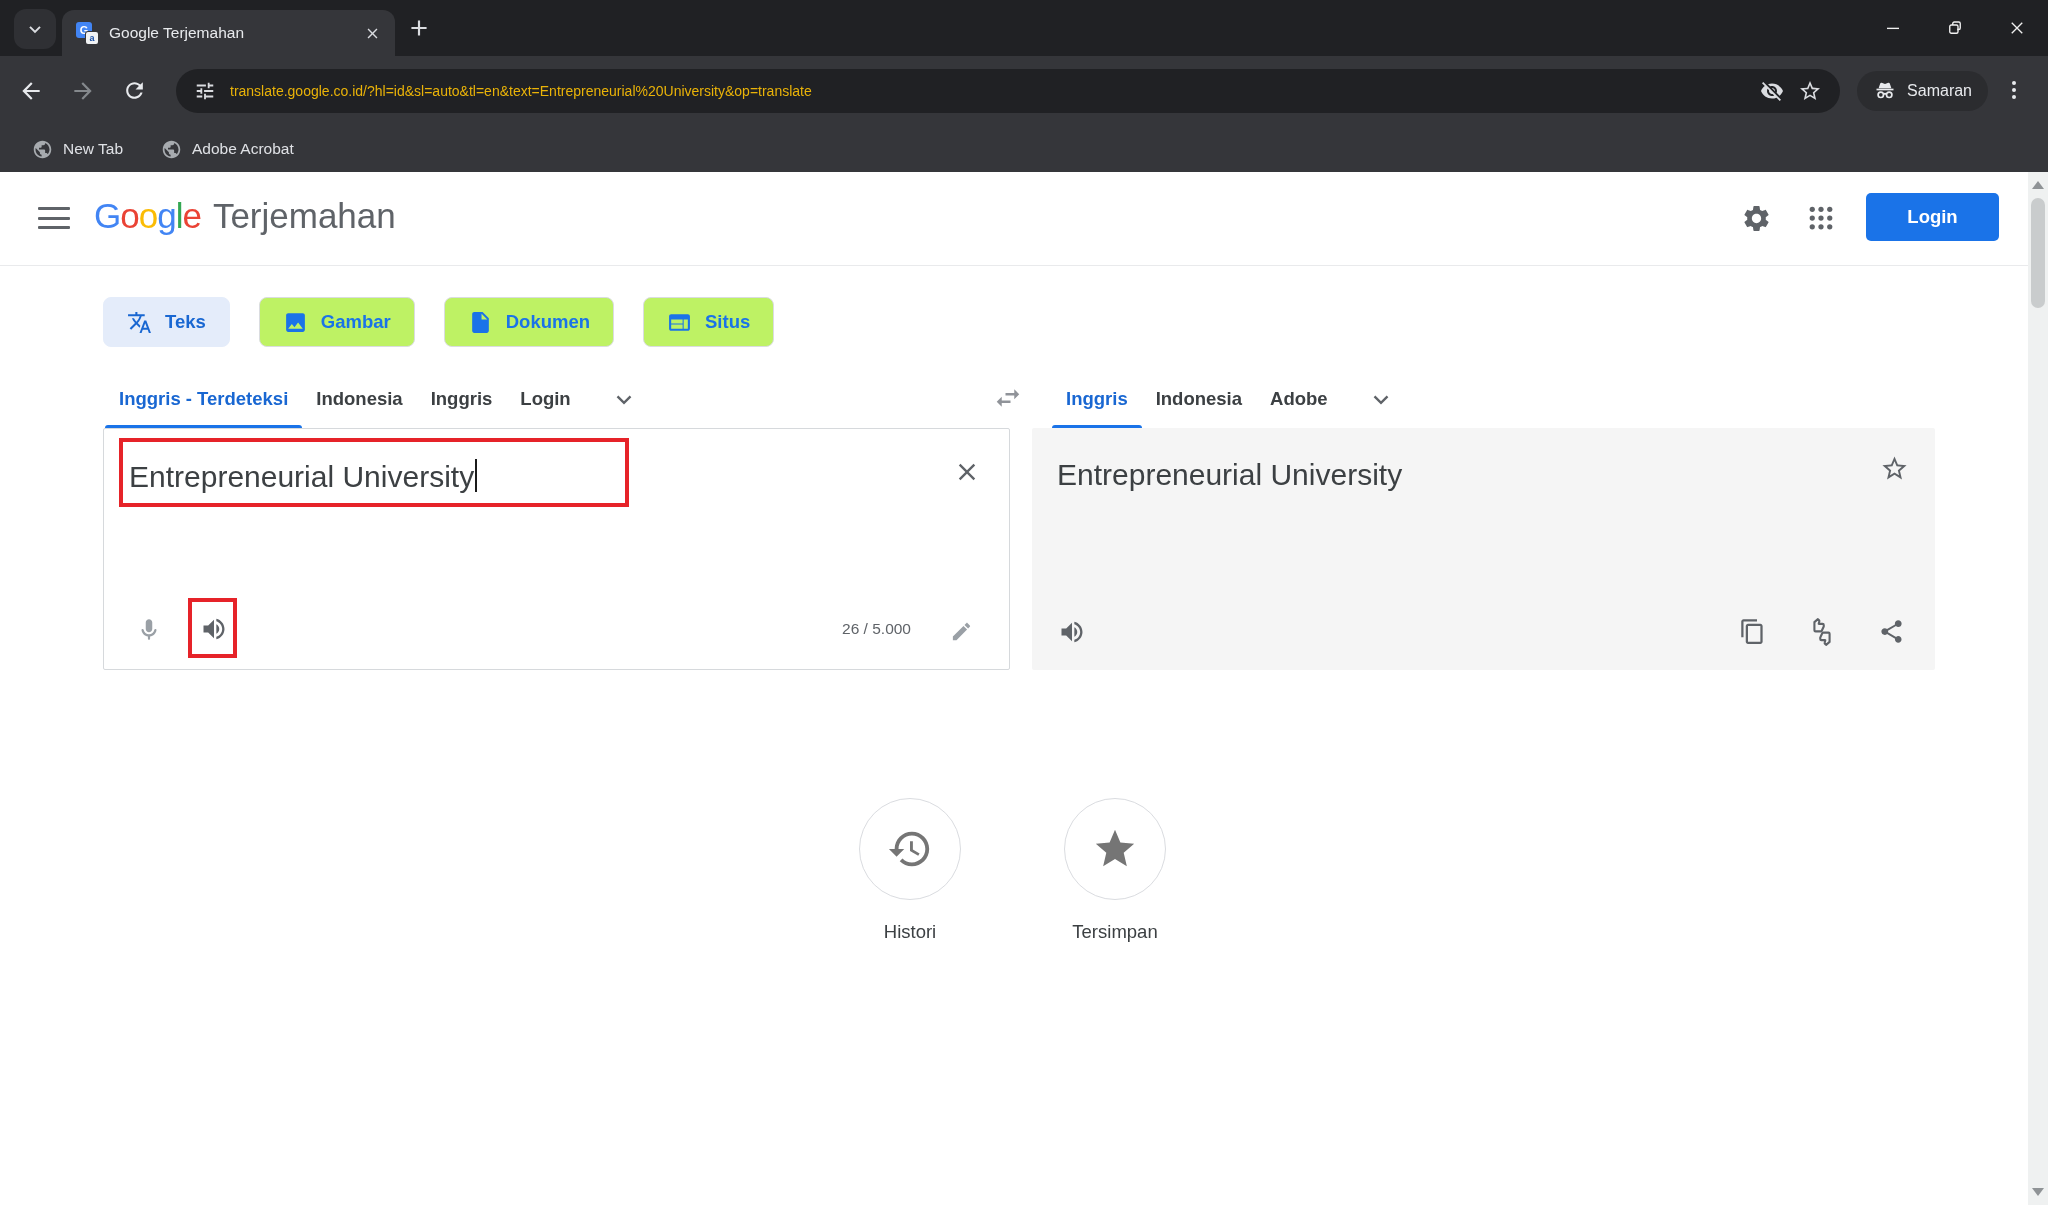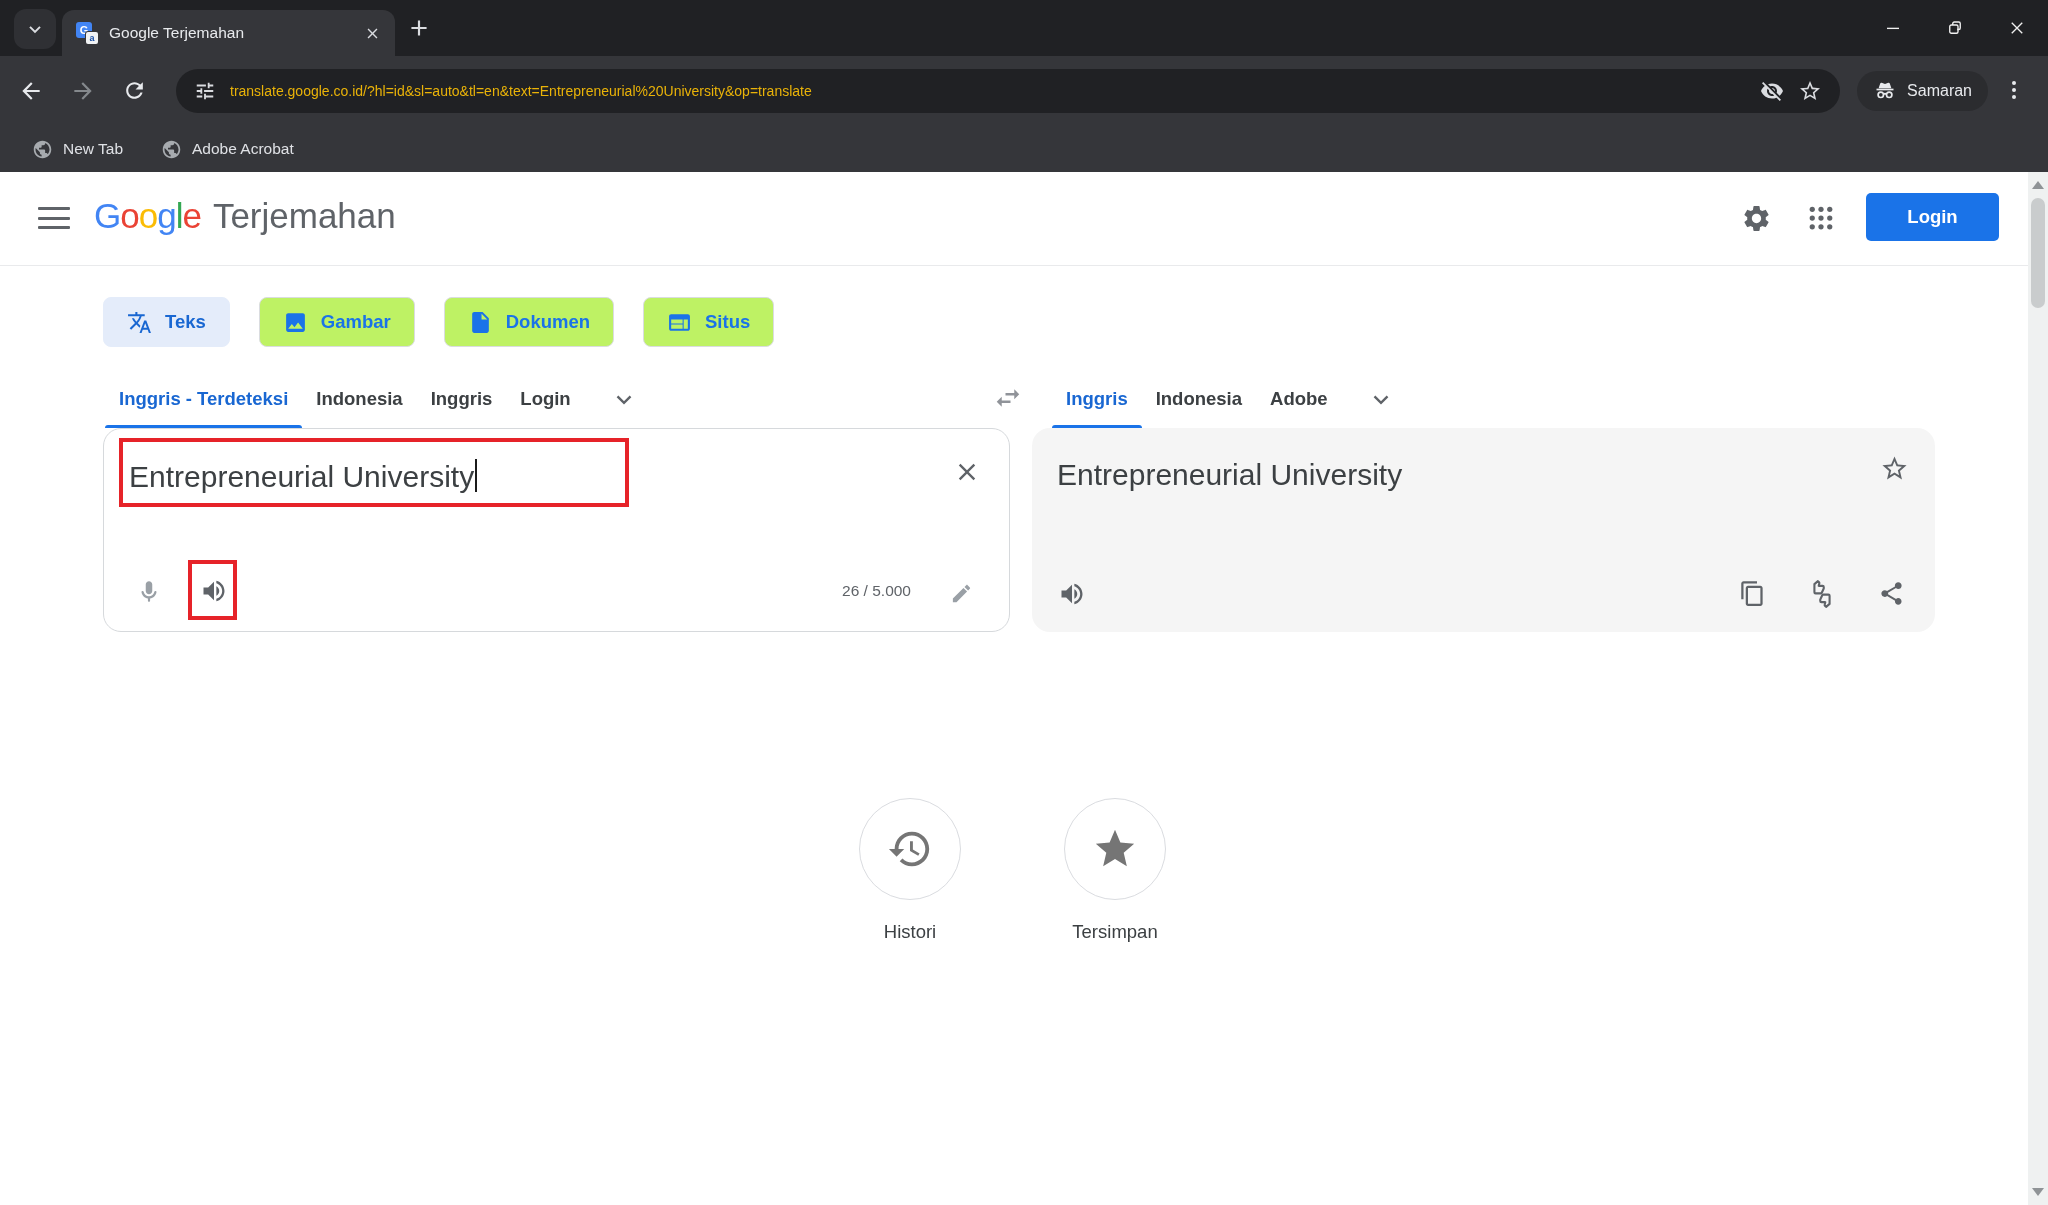--- a/index.html
+++ b/index.html
@@ -76,21 +76,21 @@
   .ltabs { position:absolute; top:0; height:58px; display:flex; align-items:stretch; }
   .ltabs.src { left:105px; } .ltabs.tgt { left:1052px; }
   .lang-tab { position:relative; display:flex; align-items:center; padding:0 14px; color:#3c4043;
     font-size:18.5px; font-weight:bold; }
   .lang-tab.selected { color:#1967d2; }
   .lang-tab.selected::after { content:""; position:absolute; left:0; right:0; bottom:0; height:3px;
     background:#1a73e8; border-radius:3px 3px 0 0; }
   .lchev { display:flex; align-items:center; padding:0 10px; margin-left:16px; color:#5f6368; }
   .swap { position:absolute; left:993px; top:13px; color:#909399; display:flex; }
 
-  .panel { position:absolute; top:256px; height:204px; border-radius:18px; }
+  .panel { position:absolute; top:256px; height:242px; border-radius:2px; }
   .src-panel { left:103px; width:907px; background:#fff; border:1px solid #d6d9dc; }
   .out-panel { left:1032px; width:903px; background:#f5f5f5; }
   .big-text { position:absolute; left:25px; top:30px; font-size:30px; color:#3c4043; white-space:nowrap; }
   .caret { display:inline-block; width:2px; height:33px; background:#1b1b1b; vertical-align:-5px; margin-left:1px; }
   .ann { position:absolute; border:4px solid #e62329; pointer-events:none; }
   .ann.text-box { left:15px; top:9px; width:510px; height:69px; }
   .ann.speak-box { left:84px; bottom:11px; width:49px; height:60px; }
   .clear-btn { position:absolute; right:28px; top:29px; color:#5f6368; display:flex; background:none; border:none; }
   .pbtn { color:#5f6368; display:flex; background:none; border:none; position:absolute; }
   .pbtn.light { color:#9aa0a6; }

